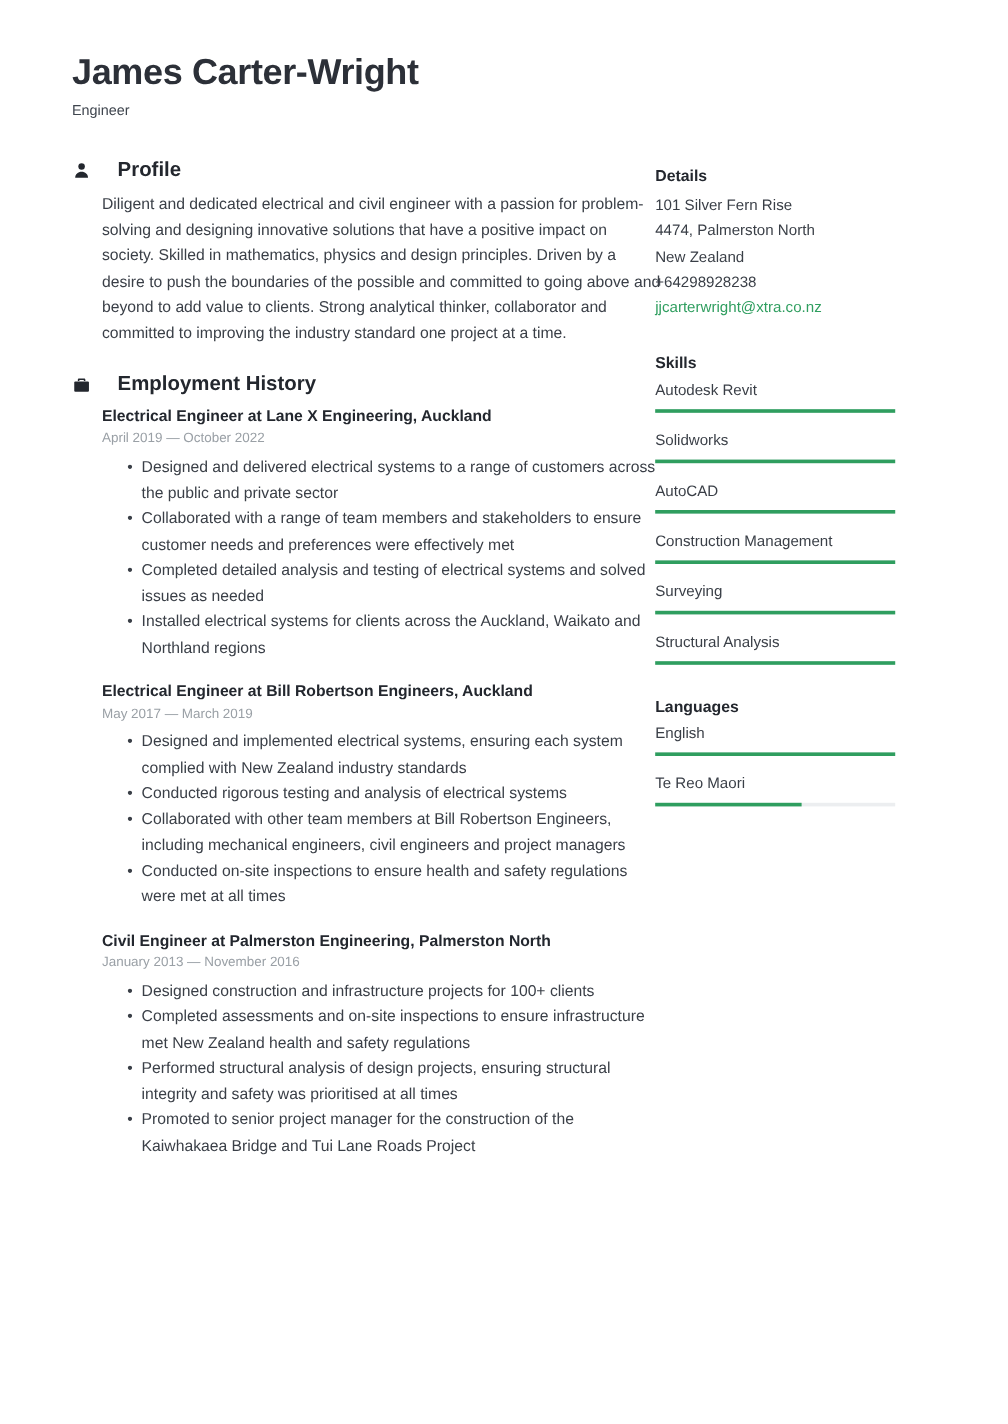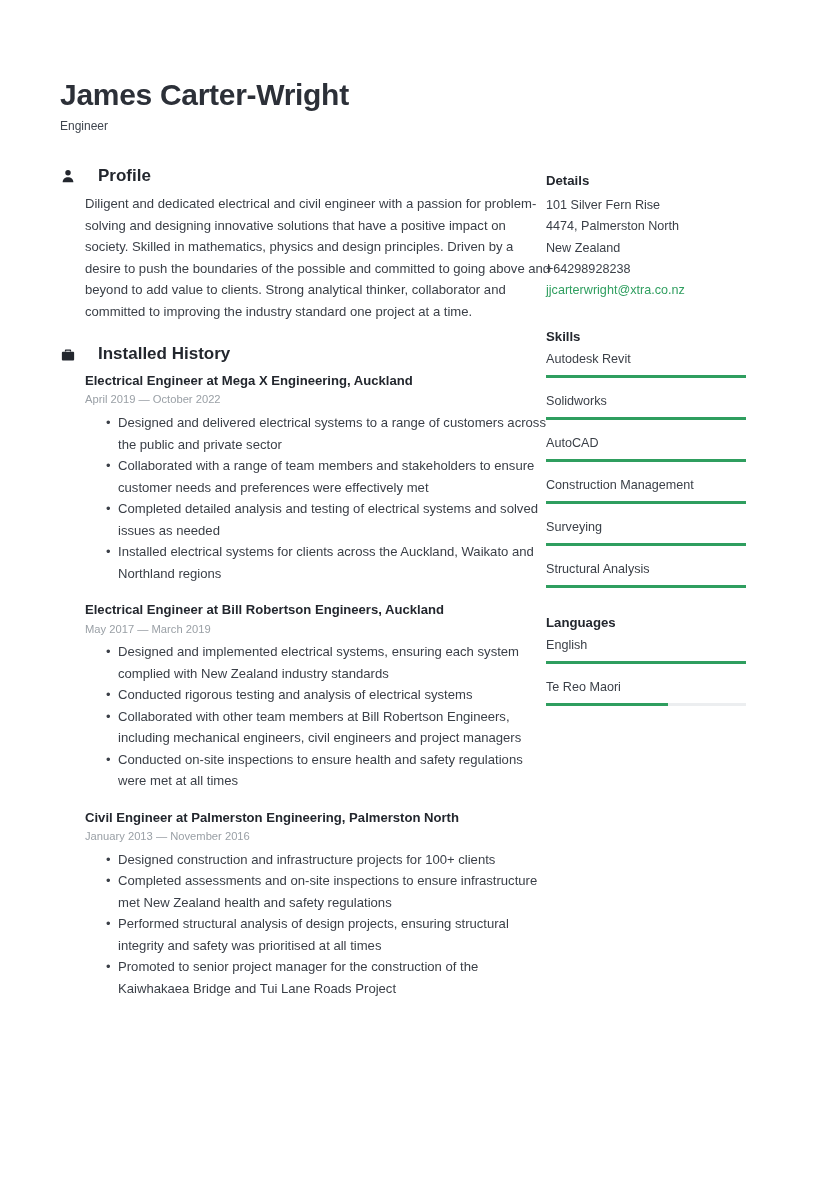--- a/index.html
+++ b/index.html
@@ -13,21 +13,20 @@
     font-family: "Liberation Sans", sans-serif;
     color: #2f3640;
     -webkit-font-smoothing: antialiased;
   }
   .page {
     position: relative;
     width: 840px;
     height: 985px;
     background: #ffffff;
     overflow: hidden;
-    margin-top: 34px;
   }
 
   
   .header {
     position: absolute;
     left: 60px;
     top: 44px;
     width: 700px;
   }
   .name {
@@ -204,26 +203,26 @@
     </div>
 
     <div class="section" style="margin-top:22px;">
       <div class="section-head">
         <span class="section-icon">
           <svg width="14" height="14" viewBox="0 0 16 16" fill="currentColor">
             <path d="M5.6 1.6h4.8c.7 0 1.2.5 1.2 1.2v1.1h-1.5V3.1h-4.2v.8H4.4V2.8c0-.7.5-1.2 1.2-1.2z"></path>
             <rect x="1" y="4.4" width="14" height="9.9" rx="1.1"></rect>
           </svg>
         </span>
-        <span class="section-title">Installed History</span>
+        <span class="section-title">Employment History</span>
       </div>
       <div class="section-body">
         <div id="jobs-container">
             <div class="job">
-              <div class="job-heading">Electrical Engineer at Mega X Engineering, Auckland</div>
+              <div class="job-heading">Electrical Engineer at Lane X Engineering, Auckland</div>
               <div class="job-dates">April 2019 — October 2022</div>
               <ul class="bullets">
                 <li>Designed and delivered electrical systems to a range of customers across the public and private sector</li>
                 <li>Collaborated with a range of team members and stakeholders to ensure customer needs and preferences were effectively met</li>
                 <li>Completed detailed analysis and testing of electrical systems and solved issues as needed</li>
                 <li>Installed electrical systems for clients across the Auckland, Waikato and Northland regions</li>
               </ul>
             </div>
             <div class="job">
               <div class="job-heading">Electrical Engineer at Bill Robertson Engineers, Auckland</div>

